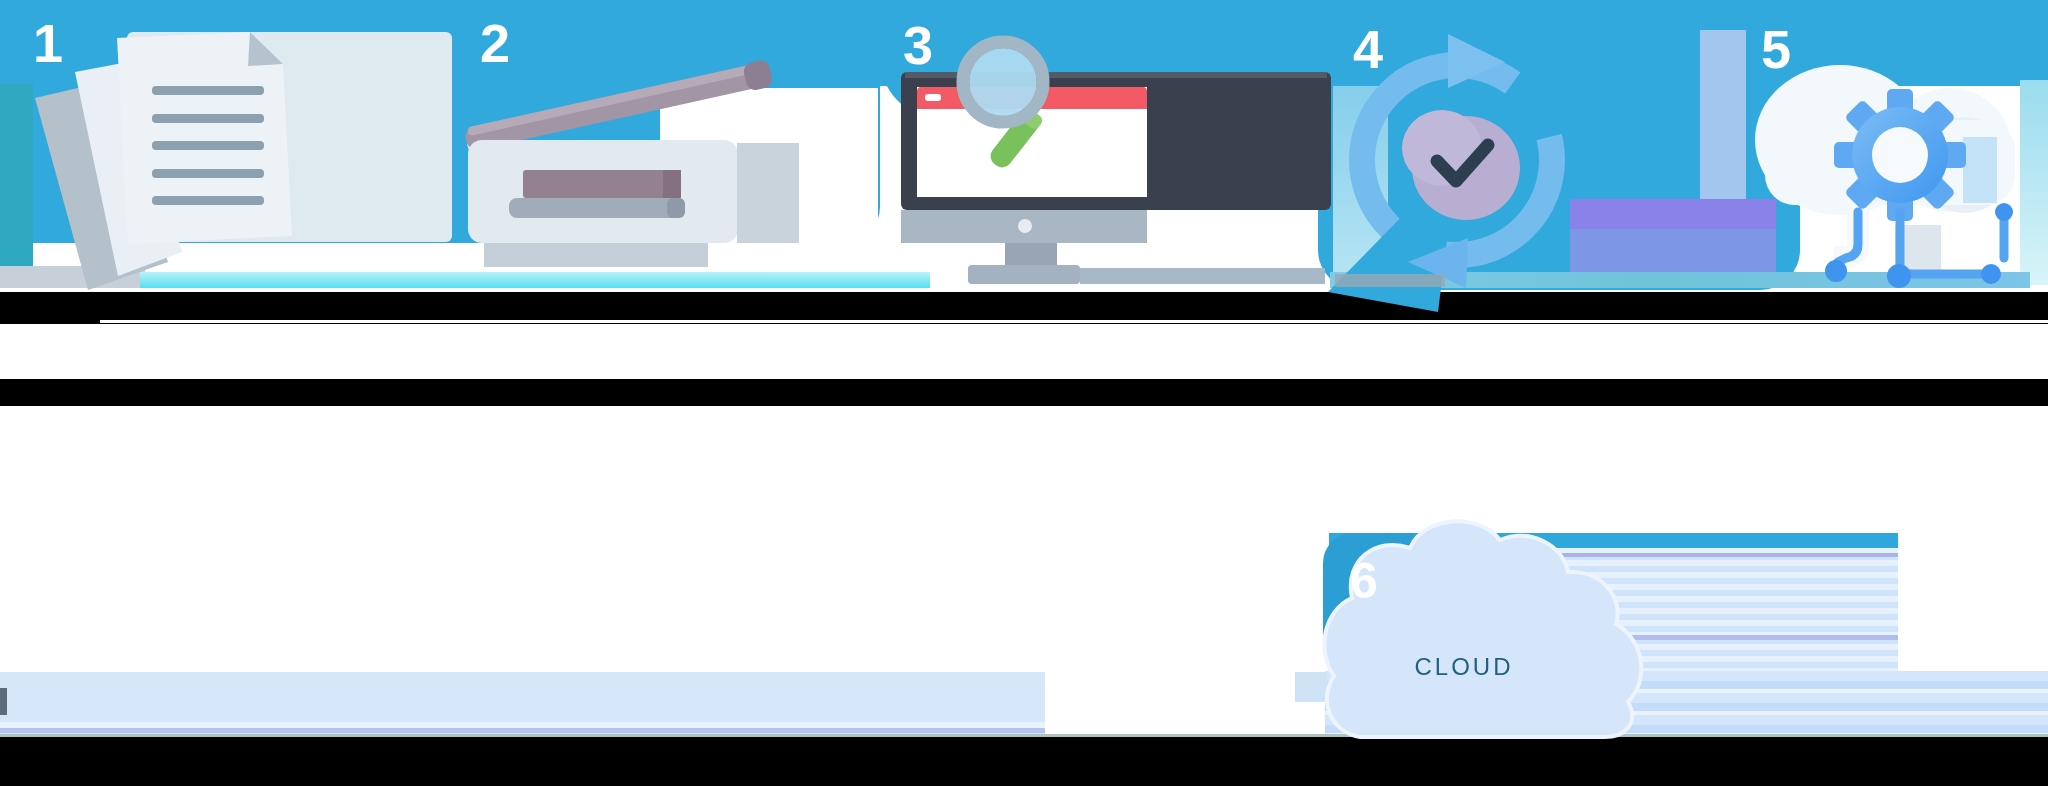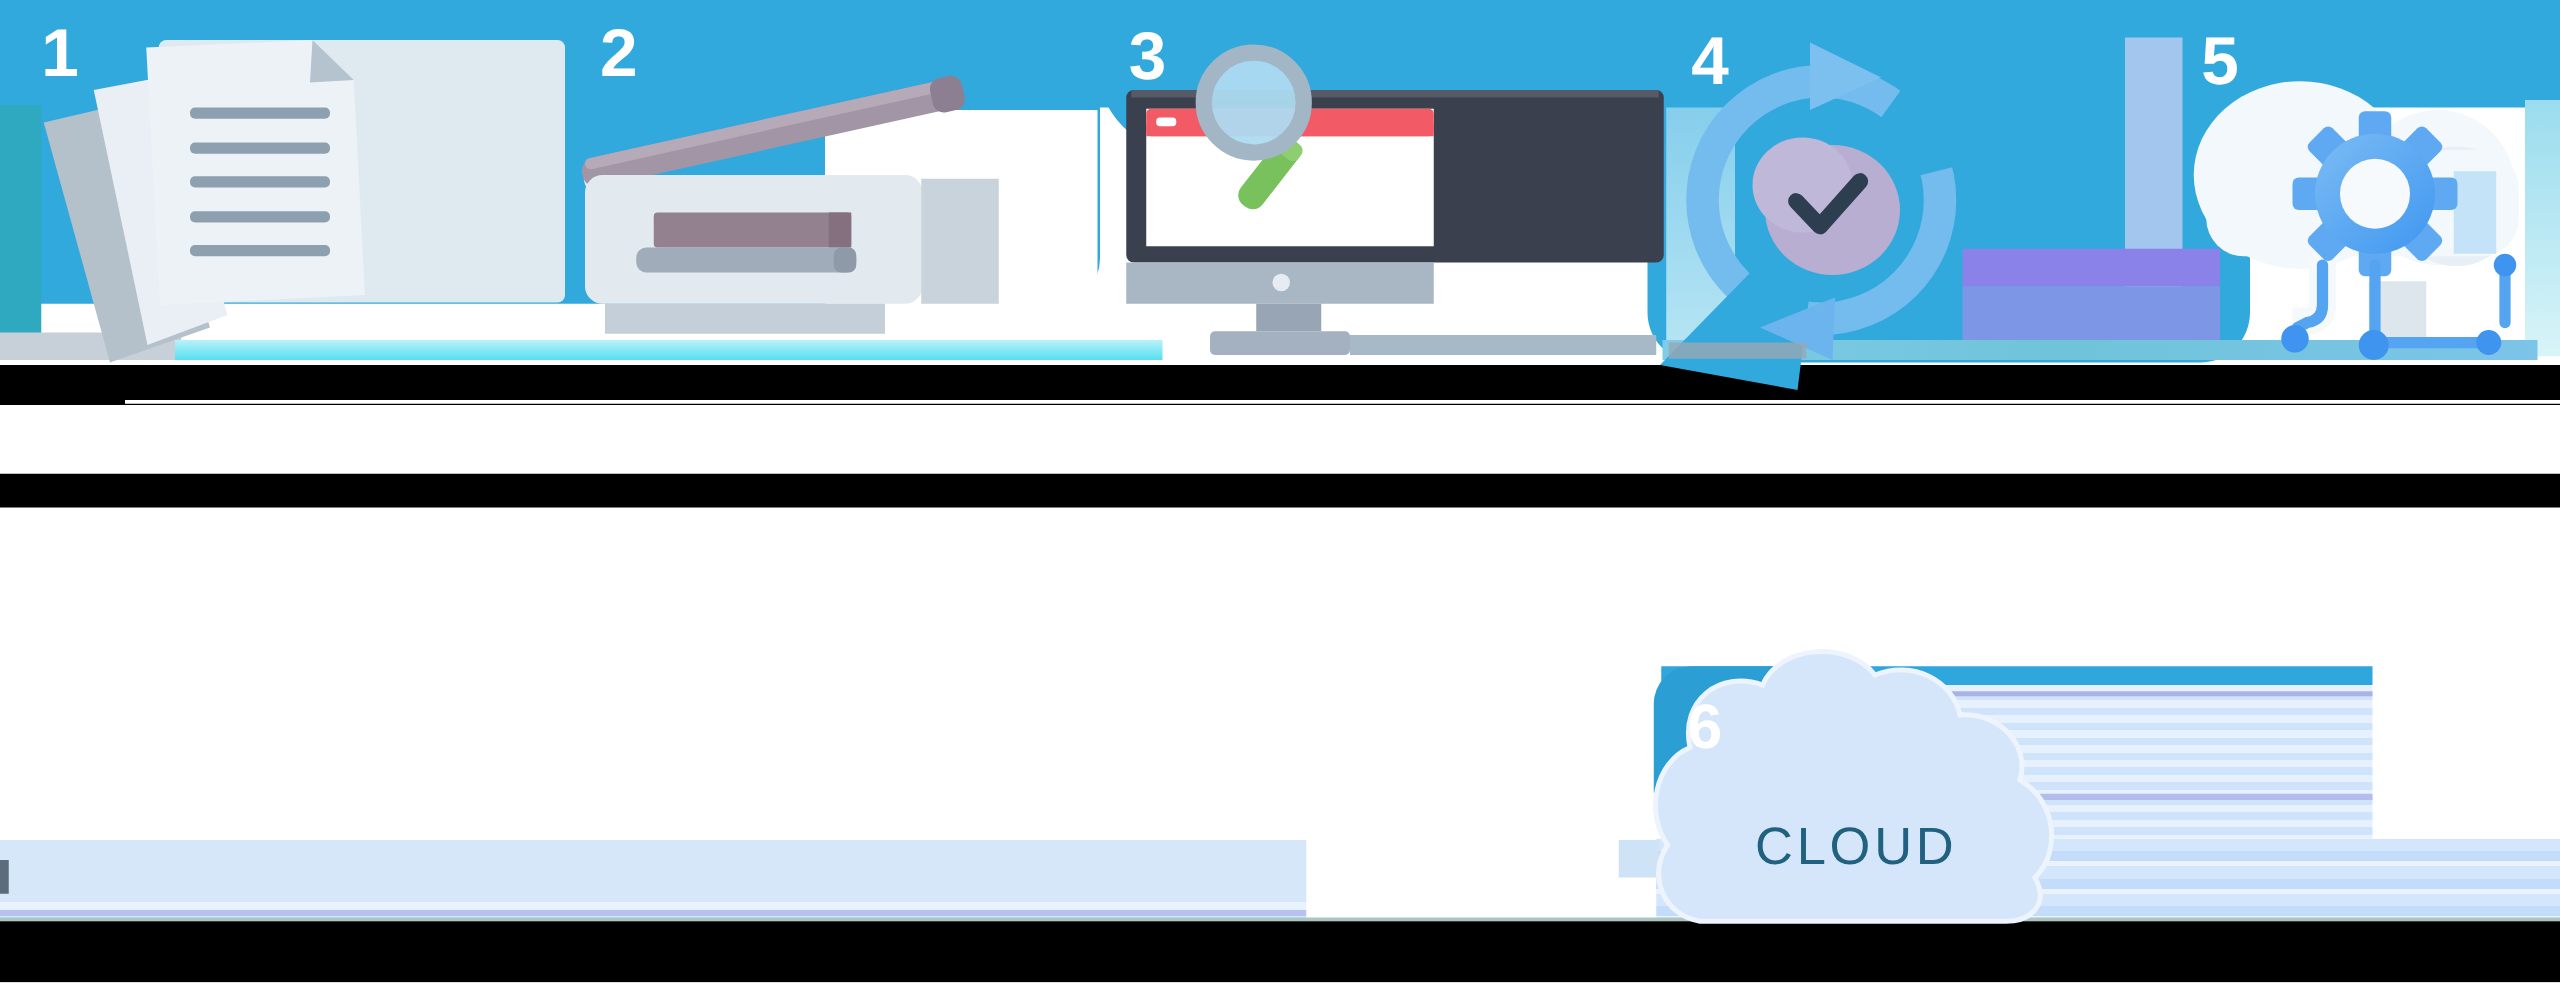--- a/index.html
+++ b/index.html
@@ -2,21 +2,21 @@
 <html><head>
 <meta charset="utf-8">
 <style>
   html,body{margin:0;padding:0;background:#fff;}
   .stage{position:relative;width:2048px;height:786px;background:#fff;overflow:hidden;
          font-family:"Liberation Sans",sans-serif;}
   .abs{position:absolute;}
   .step-num{position:absolute;color:#fff;font-weight:700;font-size:54px;line-height:1;
             text-align:center;width:44px;}
   .cloud-label{position:absolute;left:1404px;top:653px;width:120px;text-align:center;
-               font-size:42px;letter-spacing:3px;color:#20617f;font-weight:400;}
+               font-size:24px;letter-spacing:3px;color:#20617f;font-weight:400;}
   
   .band{background:#32a9dc;}
   .band-left{left:0;top:0;width:880px;height:243px;border-bottom-right-radius:36px;}
   .band-mid{left:858px;top:0;width:472px;height:86px;}
   .band-bulge{left:878px;top:0;width:190px;height:122px;
               border-bottom-left-radius:70px;border-bottom-right-radius:70px;}
   .band-right{left:1318px;top:0;width:482px;height:290px;
               border-bottom-left-radius:40px;border-bottom-right-radius:40px;}
   .band-far-right{left:1770px;top:0;width:278px;height:86px;}
   .teal-strip{left:0;top:84px;width:33px;height:200px;background:#2ea9c0;}

